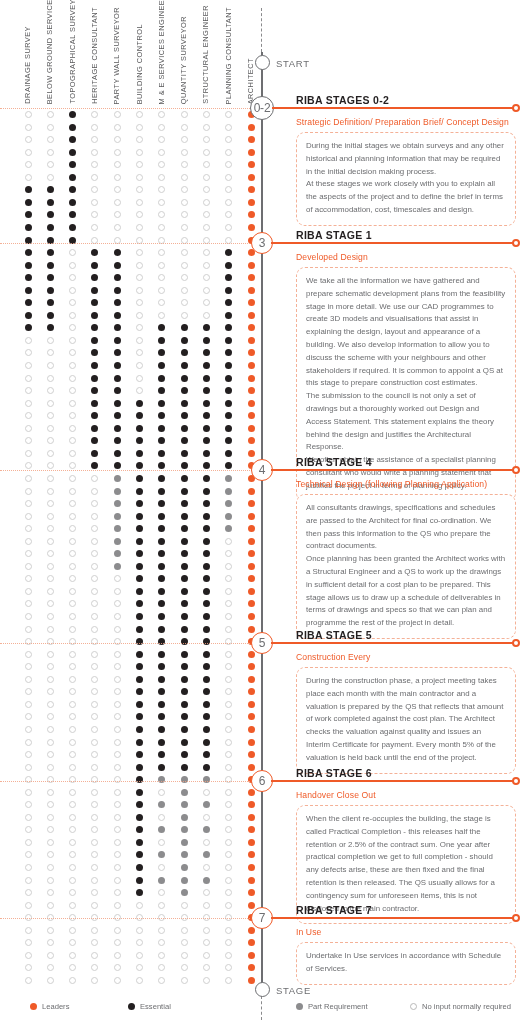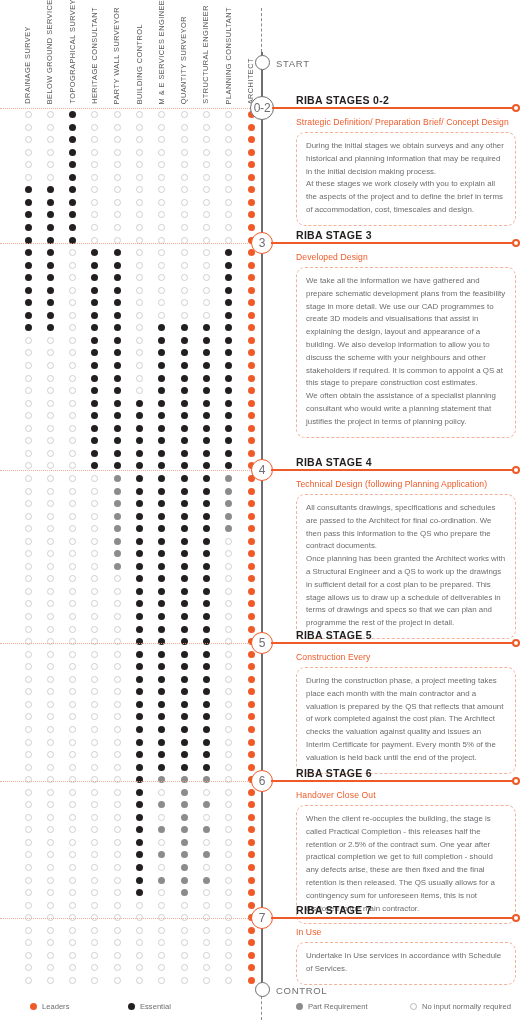--- a/index.html
+++ b/index.html
@@ -901,44 +901,45 @@
       <div class="sep" style="top: 918px; width: 266px;"></div>
     </div>
 
   <div id="timeline">
       <div class="tl-dash" style="left: 261.2px; top: 8px; height: 44px;"></div>
       <div class="tl-line" style="left: 261.2px; top: 52px; height: 931px;"></div>
       <div class="tl-dash" style="left: 261.2px; top: 996px; height: 24px;"></div>
       <div class="tl-circle plain" style="width: 15px; height: 15px; left: 254.5px; top: 55px;"></div>
       <div class="tl-label" style="left: 276px; top: 58px;">START</div>
       <div class="tl-circle plain" style="width: 15px; height: 15px; left: 254.5px; top: 982px;"></div>
-      <div class="tl-label" style="left: 276px; top: 985px;">CONTROL</div>
+      <div class="tl-label" style="left: 276px; top: 985px;">STAGE</div>
       <div class="tl-circle stage" style="width: 24px; height: 24px; left: 250px; top: 96px; font-size: 12px;">0-2</div>
       <div class="tl-circle stage hot" style="width: 22px; height: 22px; left: 251px; top: 232px; font-size: 12px;">3</div>
       <div class="tl-circle stage hot" style="width: 22px; height: 22px; left: 251px; top: 459px; font-size: 12px;">4</div>
       <div class="tl-circle stage hot" style="width: 22px; height: 22px; left: 251px; top: 632px; font-size: 12px;">5</div>
       <div class="tl-circle stage hot" style="width: 22px; height: 22px; left: 251px; top: 770px; font-size: 12px;">6</div>
       <div class="tl-circle stage hot" style="width: 22px; height: 22px; left: 251px; top: 907px; font-size: 12px;">7</div>
     </div>
 
   <div id="stages">
       <div class="stage-rule" style="left: 272px; top: 107px; width: 242px;"></div>
       <div class="stage-rule-end" style="left: 512px; top: 104px;"></div>
       <div class="stage-title" style="left: 296px; top: 94px;">RIBA STAGES 0-2</div>
       <div class="stage-sub" style="left: 296px; top: 117px;">Strategic Definition/ Preparation Brief/ Concept Design</div>
       <div class="stage-box" style="left: 296px; top: 132px; width: 220px;">
         <p>During the initial stages we obtain surveys and any other historical and planning information that may be required in the initial decision making process.</p>
         <p>At these stages we work closely with you to explain all the aspects of the project and to define the brief in terms of accommodation, cost, timescales and design.</p>
       </div>
       <div class="stage-rule" style="left: 271px; top: 242px; width: 243px;"></div>
       <div class="stage-rule-end" style="left: 512px; top: 239px;"></div>
-      <div class="stage-title" style="left: 296px; top: 229px;">RIBA STAGE 3</div>
+      <div class="stage-title" style="left: 296px; top: 229px;">RIBA STAGE 1</div>
       <div class="stage-sub" style="left: 296px; top: 252px;">Developed Design</div>
       <div class="stage-box" style="left: 296px; top: 267px; width: 220px;">
         <p>We take all the information we have gathered and prepare schematic development plans from the feasibility stage in more detail. We use our CAD programmes to create 3D models and visualisations that assist in explaining the design, layout and appearance of a building. We also develop information to allow you to discuss the scheme with your neighbours and other stakeholders if required. It is common to appoint a QS at this stage to prepare construction cost estimates.</p>
+        <p>The submission to the council is not only a set of drawings but a thoroughly worked out Design and Access Statement. This statement explains the theory behind the design and justifies the Architectural Response.</p>
         <p>We often obtain the assistance of a specialist planning consultant who would write a planning statement that justifies the project in terms of planning policy.</p>
       </div>
       <div class="stage-rule" style="left: 271px; top: 469px; width: 243px;"></div>
       <div class="stage-rule-end" style="left: 512px; top: 466px;"></div>
       <div class="stage-title" style="left: 296px; top: 456px;">RIBA STAGE 4</div>
       <div class="stage-sub" style="left: 296px; top: 479px;">Technical Design (following Planning Application)</div>
       <div class="stage-box" style="left: 296px; top: 494px; width: 220px;">
         <p>All consultants drawings, specifications and schedules are passed to the Architect for final co-ordination. We then pass this information to the QS who prepare the contract documents.</p>
         <p>Once planning has been granted the Architect works with a Structural Engineer and a QS to work up the drawings in sufficient detail for a cost plan to be prepared. This stage allows us to draw up a schedule of deliverables in terms of drawings and specs so that we can plan and programme the rest of the project in detail.</p>
       </div>

